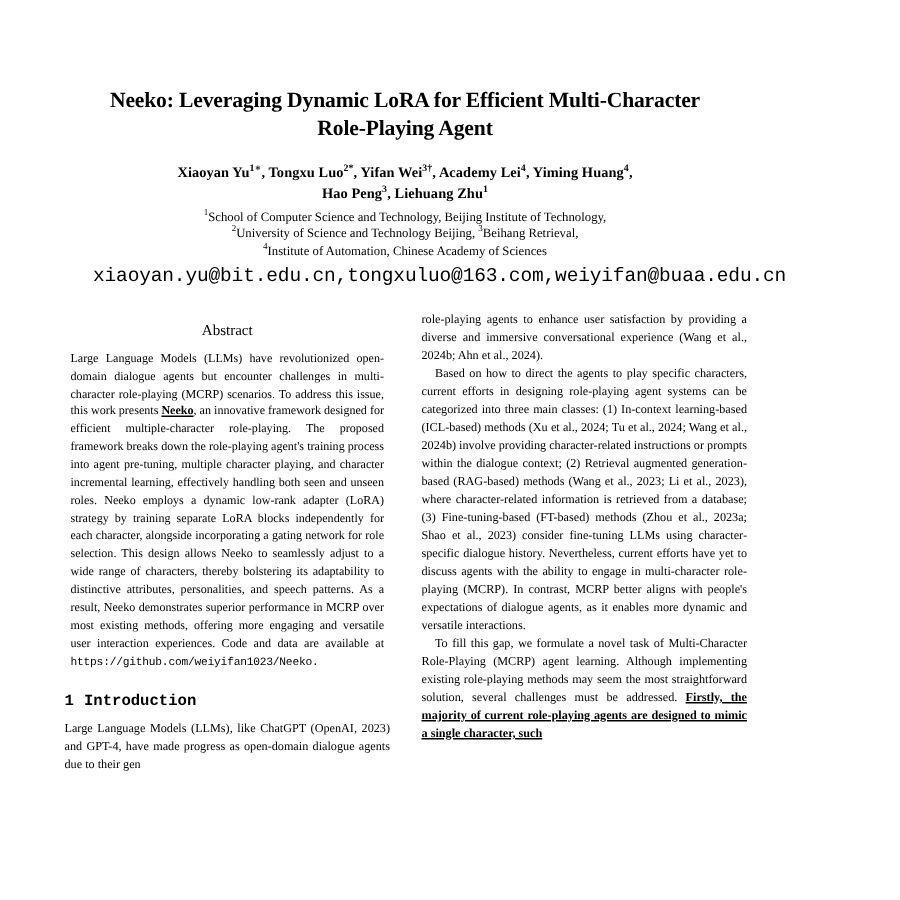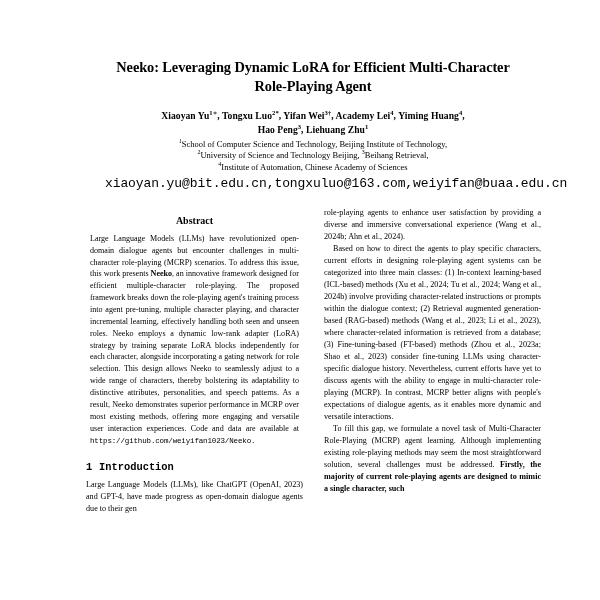--- a/index.html
+++ b/index.html
@@ -14,21 +14,20 @@
     font-family: "Liberation Serif", "DejaVu Serif", serif;
     color: #000000;
     -webkit-font-smoothing: antialiased;
   }
   .page {
     position: relative;
     width: 540px;
     height: 600px;
     padding: 0;
     box-sizing: border-box;
-    margin-left: 43px;
   }
 
   
   .title-block {
     padding: 58px 62px 0 62px;
     text-align: center;
   }
   .paper-title {
     font-size: 14.4px;
     font-weight: bold;
@@ -82,21 +81,21 @@
     box-sizing: border-box;
   }
   .col {
     width: 217px;
     flex: 0 0 217px;
   }
 
   .abstract-heading {
     text-align: center;
     font-size: 10px;
-    font-weight: bold;
+    font-weight: normal;
     margin: 8px 0 7px 0;
   }
 
   .abs-body {
     padding: 0 4px;
   }
 
   p.para {
     margin: 0;
     font-size: 8.15px;
@@ -123,21 +122,21 @@
   .section-heading .num {
     display: inline-block;
     min-width: 13px;
   }
 
   .mono {
     font-family: "Liberation Mono", "DejaVu Sans Mono", monospace;
     font-size: 7.5px;
     letter-spacing: -0.15px;
   }
-  b.strong { font-weight: bold; }
+  b.strong { font-weight: bold; text-decoration: underline; }
 
   .col-right p.para:first-child { text-indent: 0; }
   .col-right .para-indent { text-indent: 9px; }
 </style>
 </head>
 <body>
 
 <div class="page">
 
   <div class="title-block">

